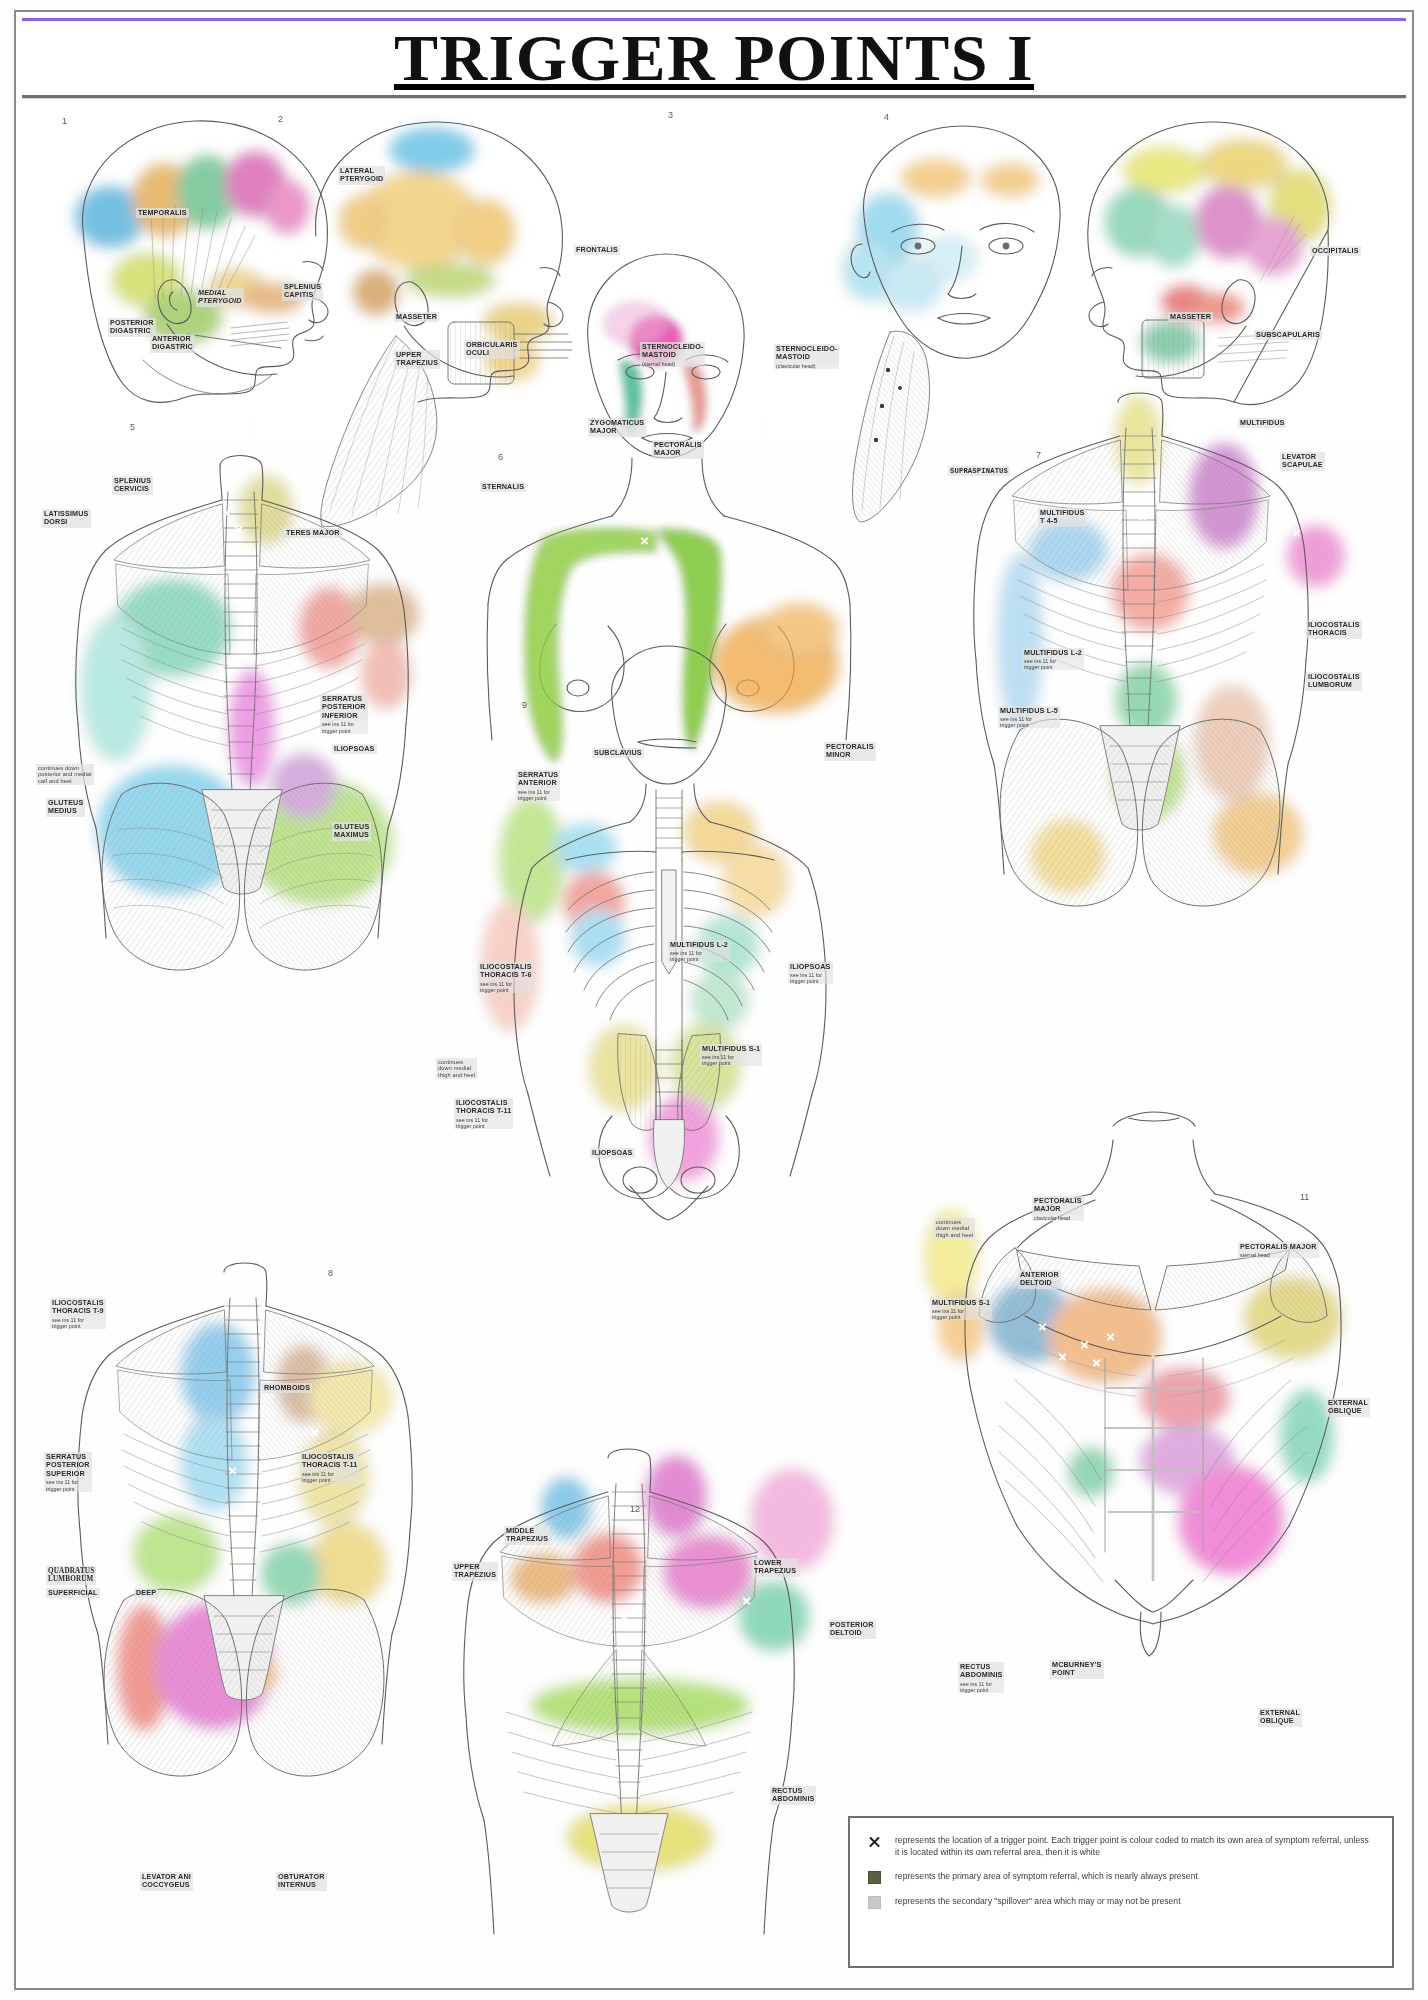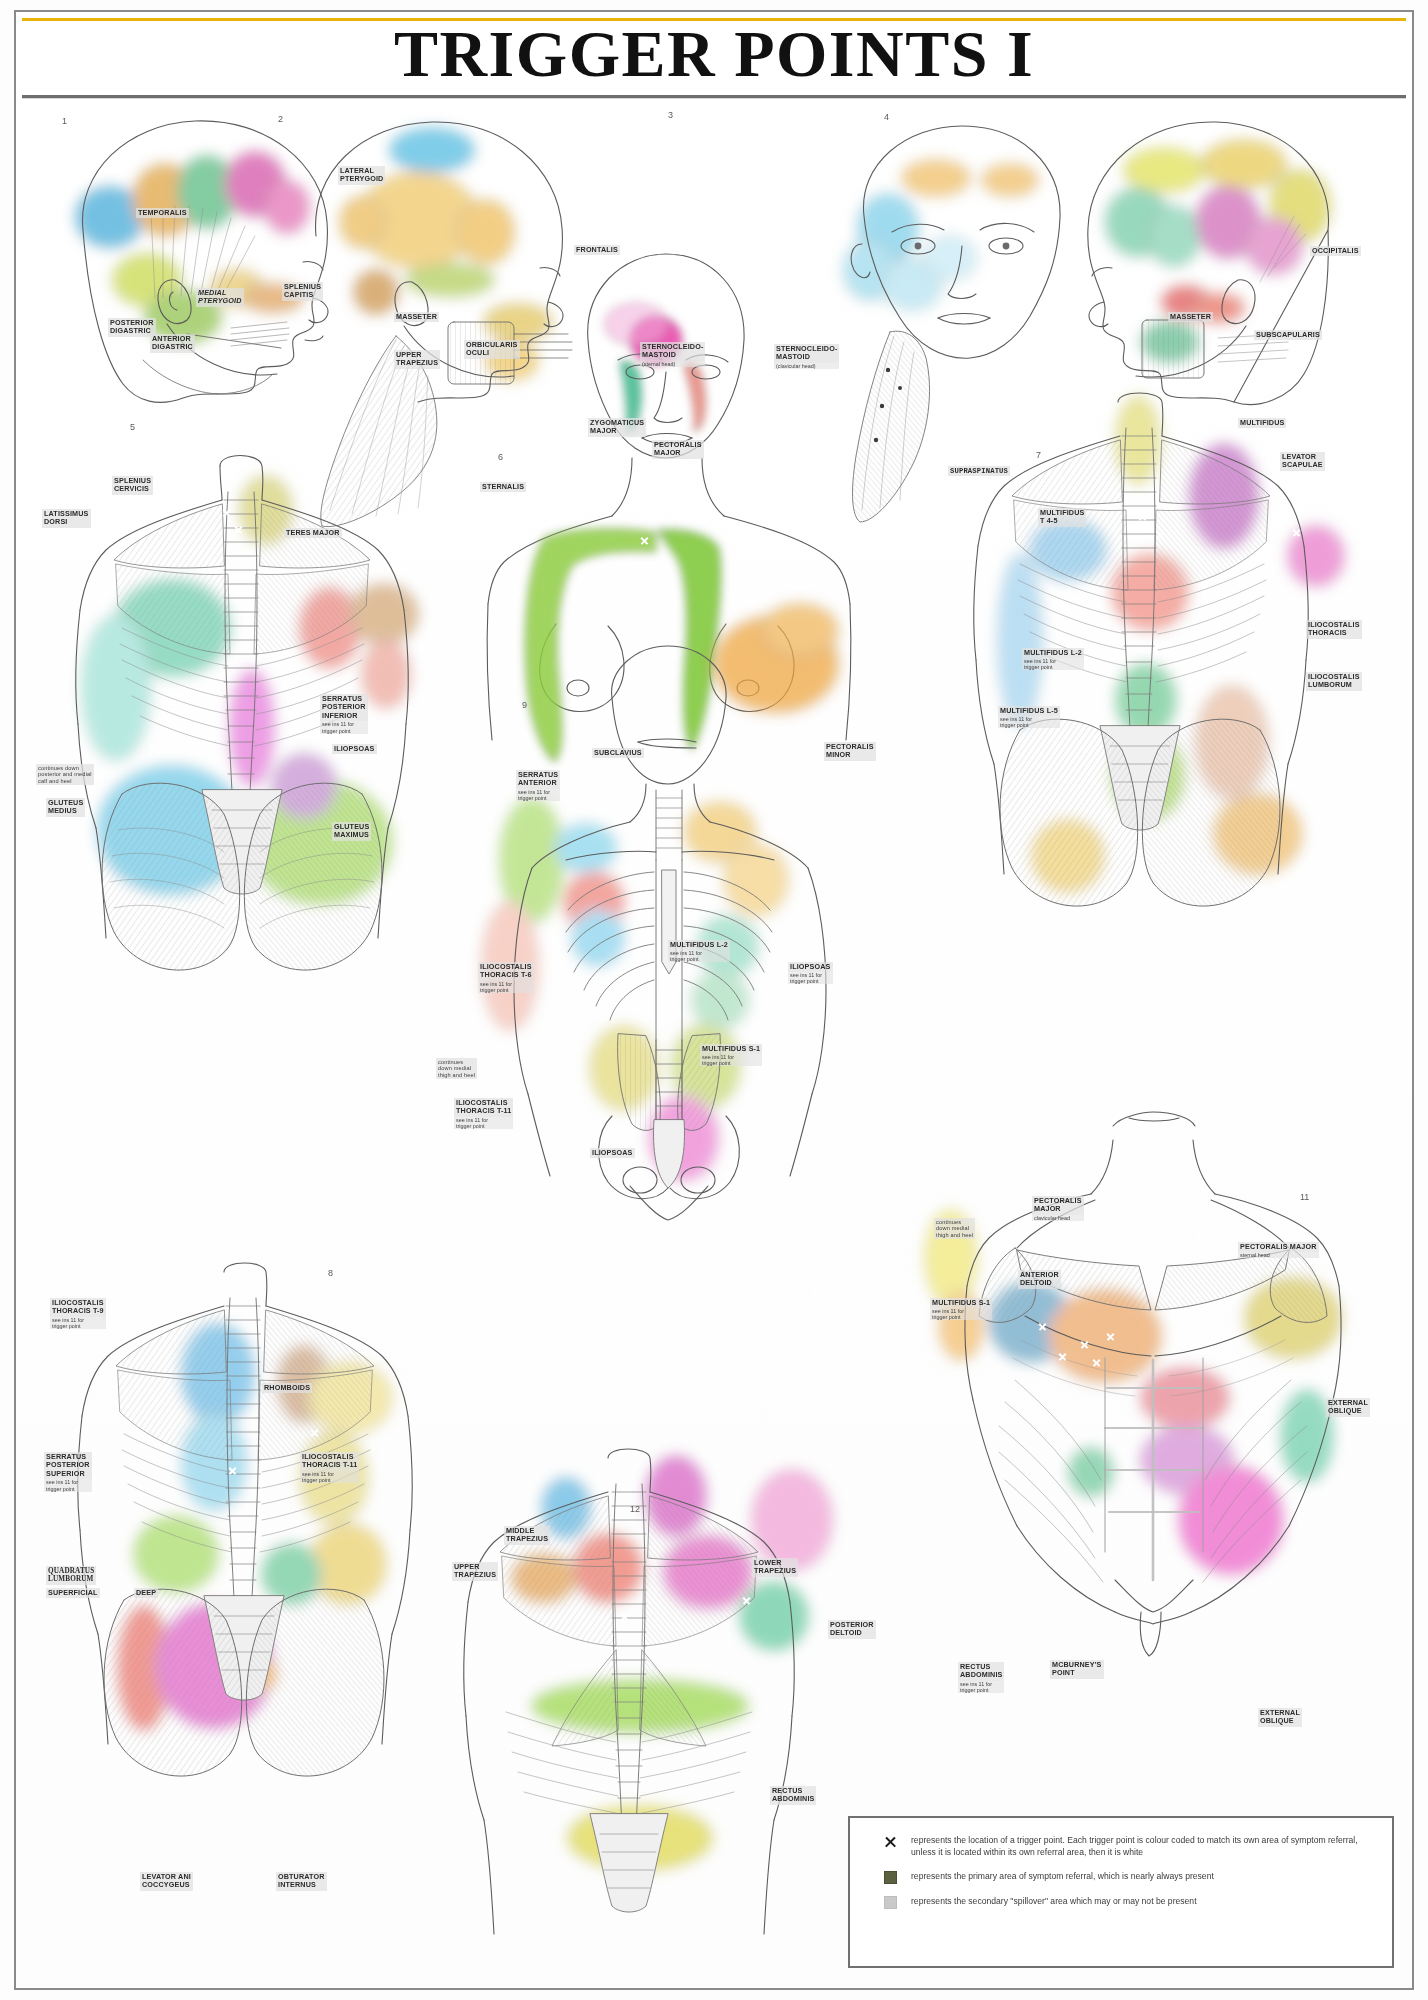--- a/index.html
+++ b/index.html
@@ -21,25 +21,26 @@
     position: absolute;
     left: 14px; top: 10px; right: 14px; bottom: 10px;
     border: 2px solid #8a8a8a;
     background: linear-gradient(180deg,#ffffff 0%,#fdfdfd 100%);
   }
   
   .title-bar {
     position: absolute;
     left: 22px; top: 18px;
     width: 1384px; height: 80px;
-    border-top: 3px solid #eab308;
+    border-top: 3px solid #8b5cf6;
     border-bottom: 3px solid #6e6e6e;
     background: #ffffff;
-    display: flex; justify-content: center;
+    display: flex; align-items: center; justify-content: center;
     box-shadow: 0 1px 0 #d6d6d6;
+    text-decoration: underline;
   }
   .title-bar h1 {
     margin: 0;
     font-family: "Liberation Serif", serif;
     font-weight: 700;
     font-size: 66px;
     letter-spacing: 1.5px;
     color: #111111;
     line-height: 1;
   }
@@ -99,21 +100,21 @@
   }
   .xmark::before { transform: rotate(45deg); }
   .xmark::after  { transform: rotate(-45deg); }
   
   .legend-box {
     position: absolute;
     left: 848px; top: 1816px;
     width: 546px; height: 152px;
     border: 2px solid #707070;
     background: #ffffff;
-    padding: 16px 18px 10px 34px;
+    padding: 16px 18px 10px 18px;
   }
   .legend-row {
     display: flex;
     align-items: flex-start;
     margin-bottom: 11px;
   }
   .legend-swatch {
     flex: 0 0 auto;
     width: 13px; height: 13px;
     margin-right: 14px; margin-top: 1px;

